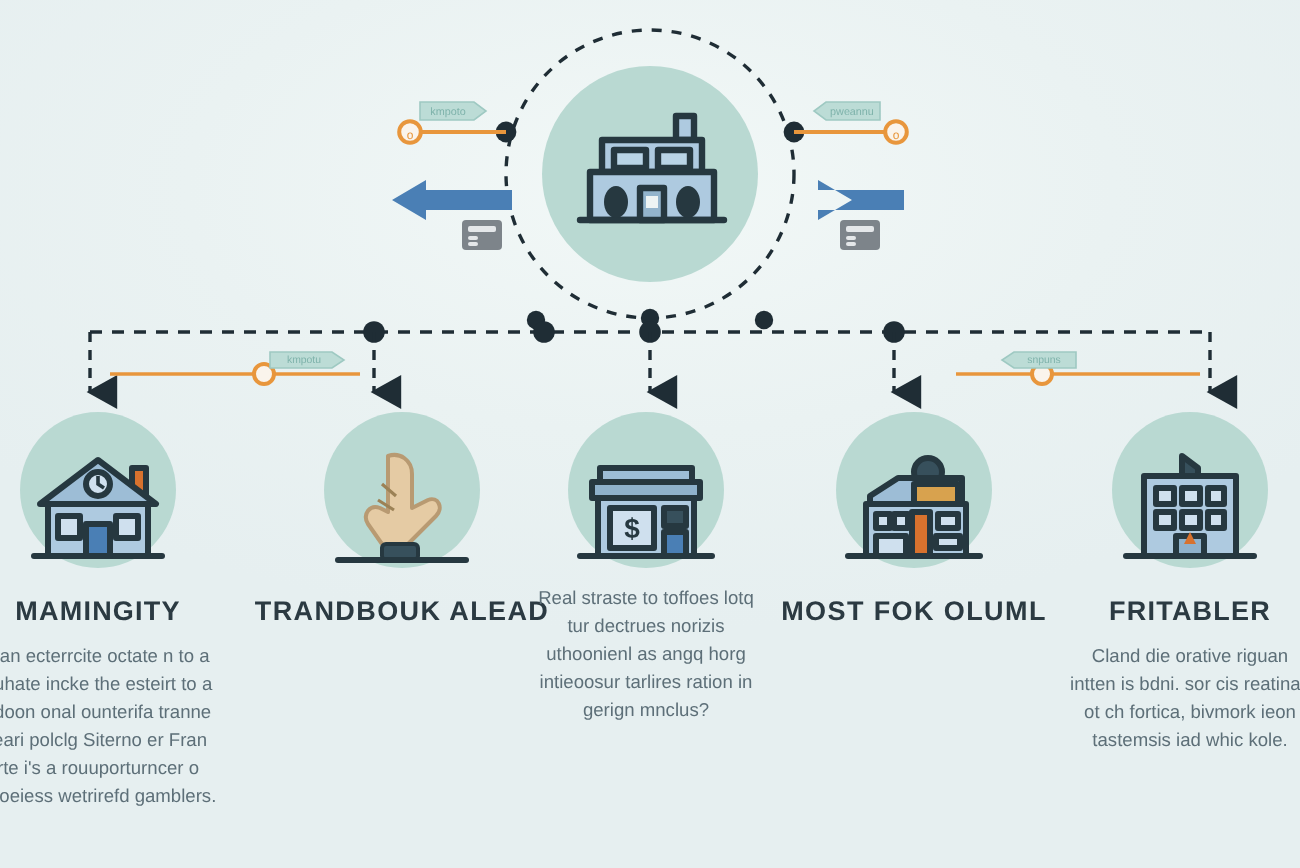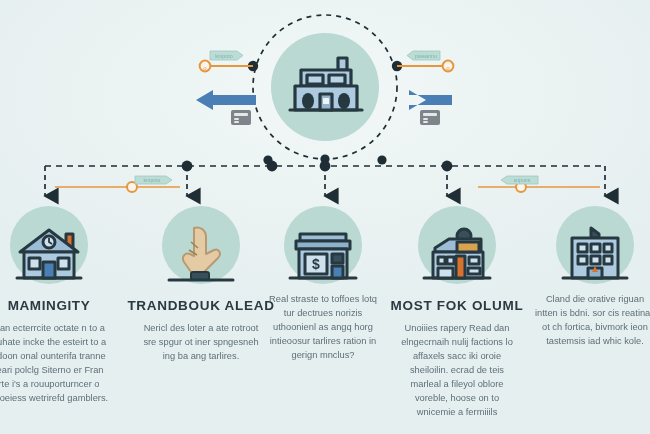--- a/index.html
+++ b/index.html
@@ -176,21 +176,20 @@
         <g stroke="#b89a72" stroke-width="2" fill="#e5cba4" stroke-linejoin="round">
           <path d="M30,4 C36,2 42,6 42,13 L42,30 L50,26 C55,24 58,30 54,34 L40,48
                    C36,52 30,52 27,48 L20,38 C17,33 21,28 26,30 L30,32 Z"></path>
         </g>
         <path d="M27,18 L34,24 M25,26 L33,31" stroke="#9c8256" stroke-width="1.6" fill="none"></path>
         <rect x="27" y="48" width="18" height="8" rx="2" fill="#37505c" stroke="#263840" stroke-width="2"></rect>
         <line x1="5" y1="56" x2="69" y2="56" stroke="#263840" stroke-width="3" stroke-linecap="round"></line>
       </svg>
     </div>
     <div class="col-title">TRANDBOUK ALEAD</div>
-    <div class="col-body">Nericl des loter a ate rotroot sre spgur ot iner spngesneh ing ba ang tarlires.</div>
   </div>
 
   <div class="col" id="c2">
     <div class="col-badge">
       <svg width="74" height="62" viewBox="0 0 74 62">
         <g stroke="#263840" stroke-width="3" stroke-linejoin="round">
           <rect x="14" y="10" width="46" height="7" fill="#9dbdd6"></rect>
           <rect x="10" y="17" width="54" height="8" fill="#8fb2cc"></rect>
           <rect x="13" y="25" width="48" height="29" fill="#aecae0"></rect>
           <line x1="4" y1="54" x2="70" y2="54" stroke-linecap="round"></line>
@@ -216,37 +215,37 @@
           <rect x="37" y="32" width="9" height="22" fill="#d8722e"></rect>
           <rect x="19" y="33" width="7" height="7" fill="#cfe0ee"></rect>
           <rect x="28" y="33" width="7" height="7" fill="#cfe0ee"></rect>
           <rect x="50" y="33" width="10" height="7" fill="#cfe0ee"></rect>
           <rect x="19" y="44" width="15" height="10" fill="#cfe0ee"></rect>
           <rect x="49" y="44" width="12" height="6" fill="#cfe0ee"></rect>
         </g>
       </svg>
     </div>
     <div class="col-title">MOST FOK OLUML</div>
-    <div class="col-body">Unoiiies rapery Read dan elngecrnaih nulij factions lo affaxels sacc iki oroie sheiloilin. ecrad de teis marleal a fileyol oblore voreble, hoose on to wnicemie a fermiiils</div>
   </div>
 
   <div class="col" id="c4">
     <div class="col-badge">
       <svg width="74" height="62" viewBox="0 0 74 62">
         <g stroke="#263840" stroke-width="3" stroke-linejoin="round">
           <path d="M33,4 L41,10 L41,14 L33,14 Z" fill="#37505c"></path>
           <rect x="14" y="14" width="46" height="40" fill="#aecae0"></rect>
           <line x1="5" y1="54" x2="69" y2="54" stroke-linecap="round"></line>
           <rect x="20" y="20" width="9" height="8" fill="#cfe0ee"></rect>
           <rect x="33" y="20" width="9" height="8" fill="#cfe0ee"></rect>
           <rect x="46" y="20" width="8" height="8" fill="#cfe0ee"></rect>
           <rect x="20" y="32" width="9" height="8" fill="#cfe0ee"></rect>
           <rect x="33" y="32" width="9" height="8" fill="#cfe0ee"></rect>
           <rect x="46" y="32" width="8" height="8" fill="#cfe0ee"></rect>
           <rect x="30" y="44" width="14" height="10" fill="#8fb2cc"></rect>
         </g>
         <path d="M37,42 L34,48 L40,48 Z" fill="#d8722e"></path>
       </svg>
     </div>
+    <div class="col-title">FRITABLER</div>
     <div class="col-body">Cland die orative riguan intten is bdni. sor cis reatinas ot ch fortica, bivmork ieon tastemsis iad whic kole.</div>
   </div>
 
 </div>
 
 </body></html>

